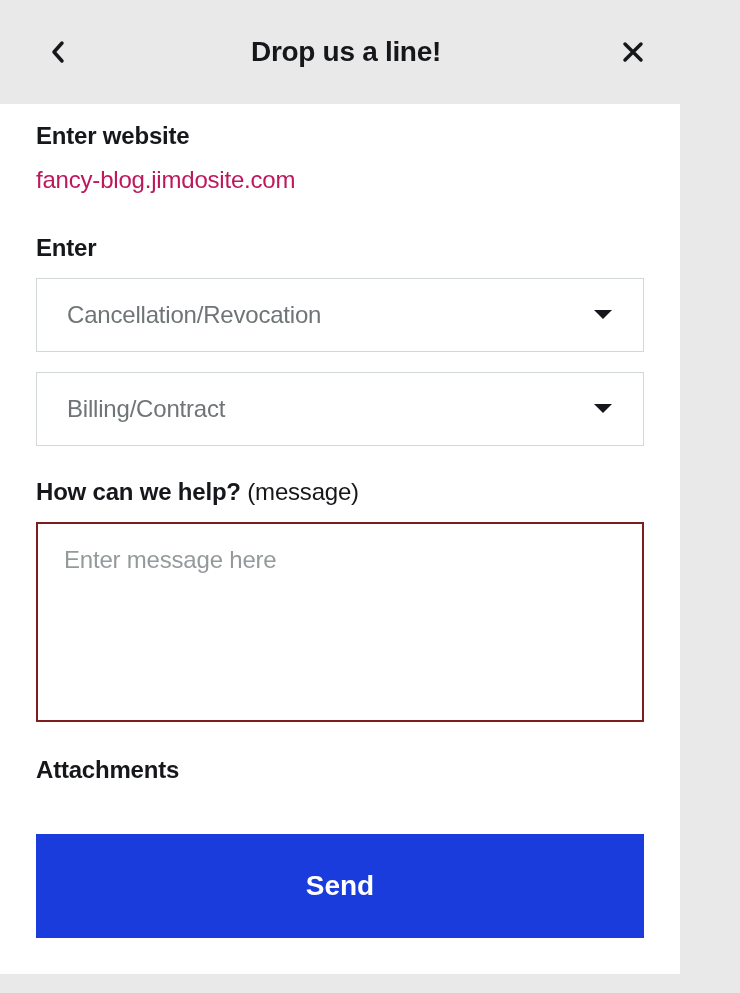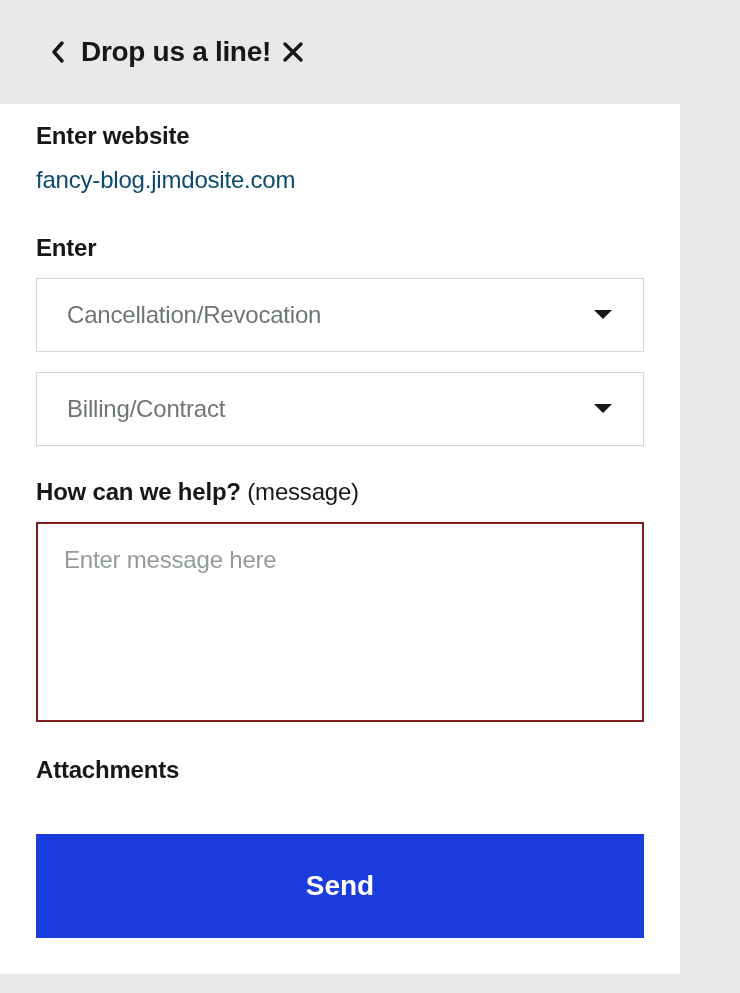--- a/index.html
+++ b/index.html
@@ -28,20 +28,21 @@
 
   .modal {
     width: 692px;
     min-height: 1100px; 
     background: #e9e9e9;
   }
 
   .modal-header {
     display: flex;
     align-items: center;
+    justify-content: space-between;
     height: 104px;
     padding: 0 37px;
     background: #e9e9e9;
   }
   .modal-header .back-btn,
   .modal-header .close-btn {
     width: 44px; height: 44px;
     display: flex; align-items: center; justify-content: center;
     cursor: pointer;
     color: #15171a;
@@ -82,21 +83,21 @@
     margin-bottom: 16px;
     letter-spacing: -0.2px;
   }
   .field-label .req {
     font-weight: 400;
     color: #15171a;
   }
 
   .website-value {
     font-size: 24px;
-    color: #0c4a6e;
+    color: #be185d;
     font-weight: 400;
     margin-bottom: 40px;
     letter-spacing: -0.2px;
   }
 
   .select-box {
     position: relative;
     border: 1px solid #d2d7d7;
     background: #fff;
     height: 74px;

